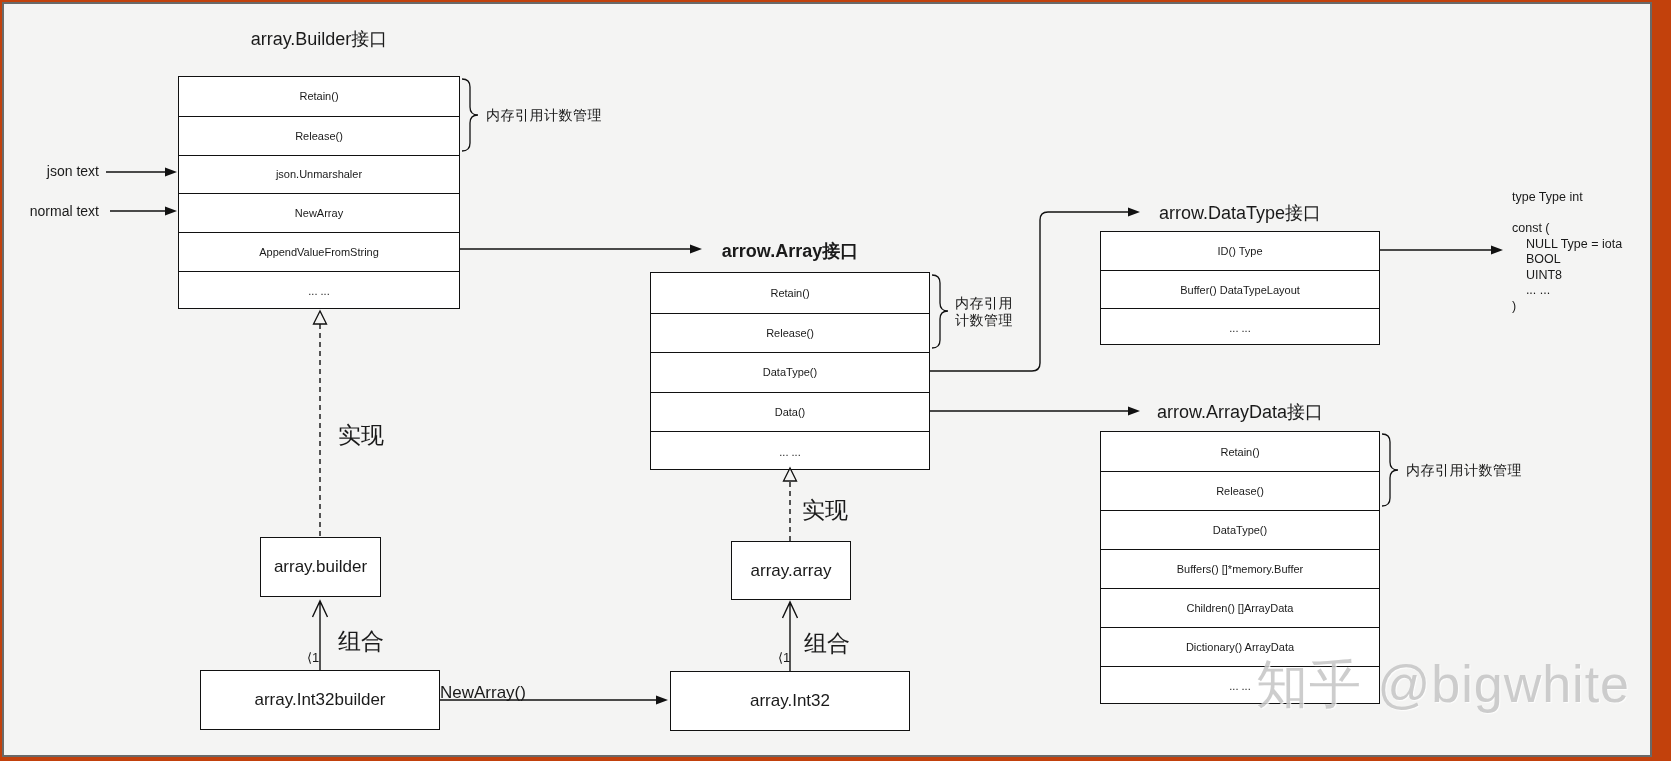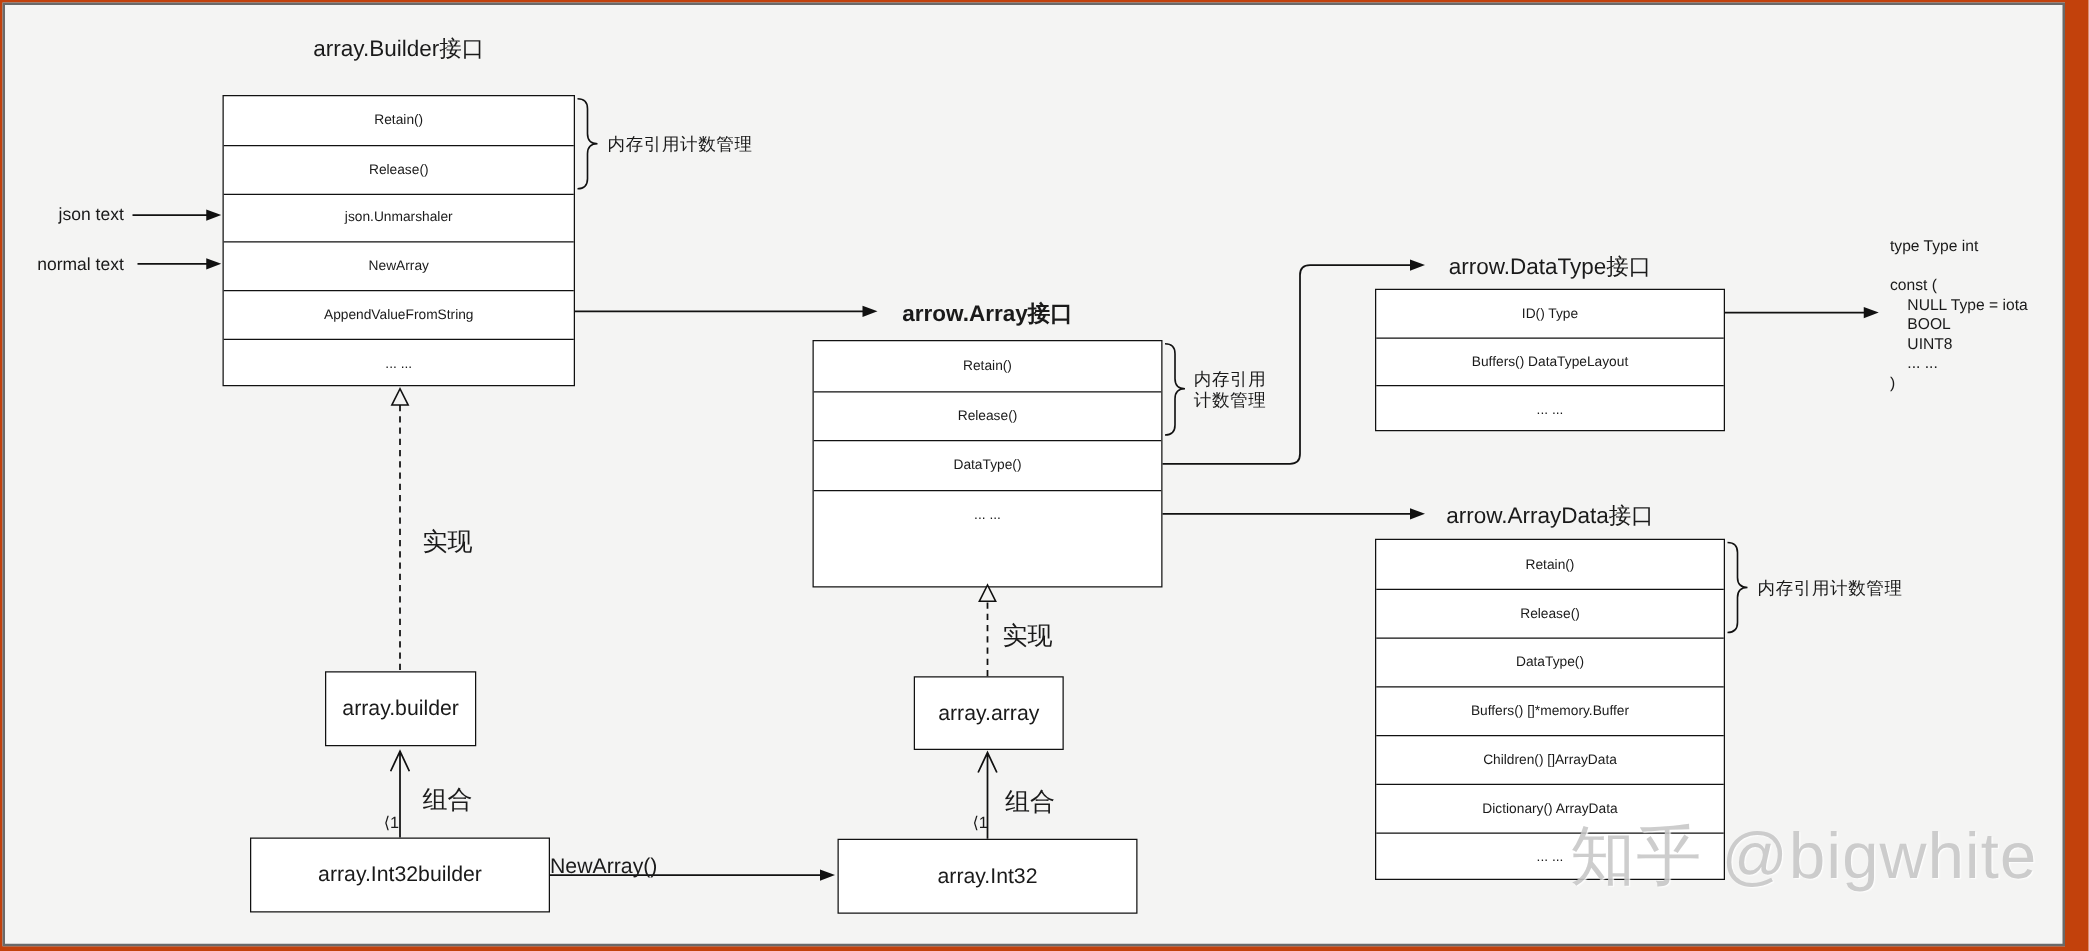--- a/index.html
+++ b/index.html
@@ -16,21 +16,21 @@
           border-top:1.3px solid #111; font-size:11px; white-space:nowrap; }
   .irow:first-child { border-top:none; }
 
   .cbox { position:absolute; background:#fff; border:1.6px solid #111; z-index:1;
           display:flex; align-items:center; justify-content:center; font-size:17px; }
 
   .title { position:absolute; text-align:center; font-size:18px; z-index:1; white-space:nowrap; }
   .lbl   { position:absolute; z-index:3; white-space:nowrap; }
   .side-lbl { font-size:14px; text-align:right; }
   .brace-lbl { font-size:14px; letter-spacing:0.5px; }
-  .cn-lbl { font-size:20px; }
+  .cn-lbl { font-size:23px; }
   .mult-lbl { font-size:13px; }
   .code-note { position:absolute; font-size:12.5px; line-height:15.5px; white-space:pre; z-index:1; }
   .pre-line { white-space:pre; line-height:17px; }
 
   #watermark { position:absolute; left:1256px; top:650px; z-index:5;
                font-size:52px; letter-spacing:1px; color:#c7c7c7; opacity:.88;
                text-shadow:1px 1px 1px #ffffff; white-space:nowrap; }
 </style>
 </head>
 <body>
@@ -93,29 +93,30 @@
   <div class="lbl brace-lbl" style="left:486px; top:107px;">内存引用计数管理</div>
 
   <div class="lbl side-lbl" style="left:15px; top:163px; width:84px;">json text</div>
   <div class="lbl side-lbl" style="left:15px; top:203px; width:84px;">normal text</div>
 
   <div class="title" style="left:650px; top:239px; width:280px;font-weight:bold;">arrow.Array接口</div>
   <div class="ibox" style="left:650px; top:272px; width:280px; height:198px;">
       <div class="irow" style="height:39.6px;">Retain()</div>
       <div class="irow" style="height:39.6px;">Release()</div>
       <div class="irow" style="height:39.6px;">DataType()</div>
+      <div class="irow" style="height:39.6px;">Data()</div>
       <div class="irow" style="height:39.6px;">... ...</div>
     </div>
   <div class="lbl brace-lbl pre-line" style="left:955px; top:295px;">内存引用
 计数管理</div>
 
   <div class="title" style="left:1100px; top:201px; width:280px;">arrow.DataType接口</div>
   <div class="ibox" style="left:1100px; top:231px; width:280px; height:114px;">
       <div class="irow" style="height:38px;">ID() Type</div>
-      <div class="irow" style="height:38px;">Buffers() DataTypeLayout</div>
+      <div class="irow" style="height:38px;">Buffer() DataTypeLayout</div>
       <div class="irow" style="height:38px;">... ...</div>
     </div>
 
   <div class="code-note" style="left:1512px; top:190px;">type Type int
 
 const (
     NULL Type = iota
     BOOL
     UINT8
     ... ...

